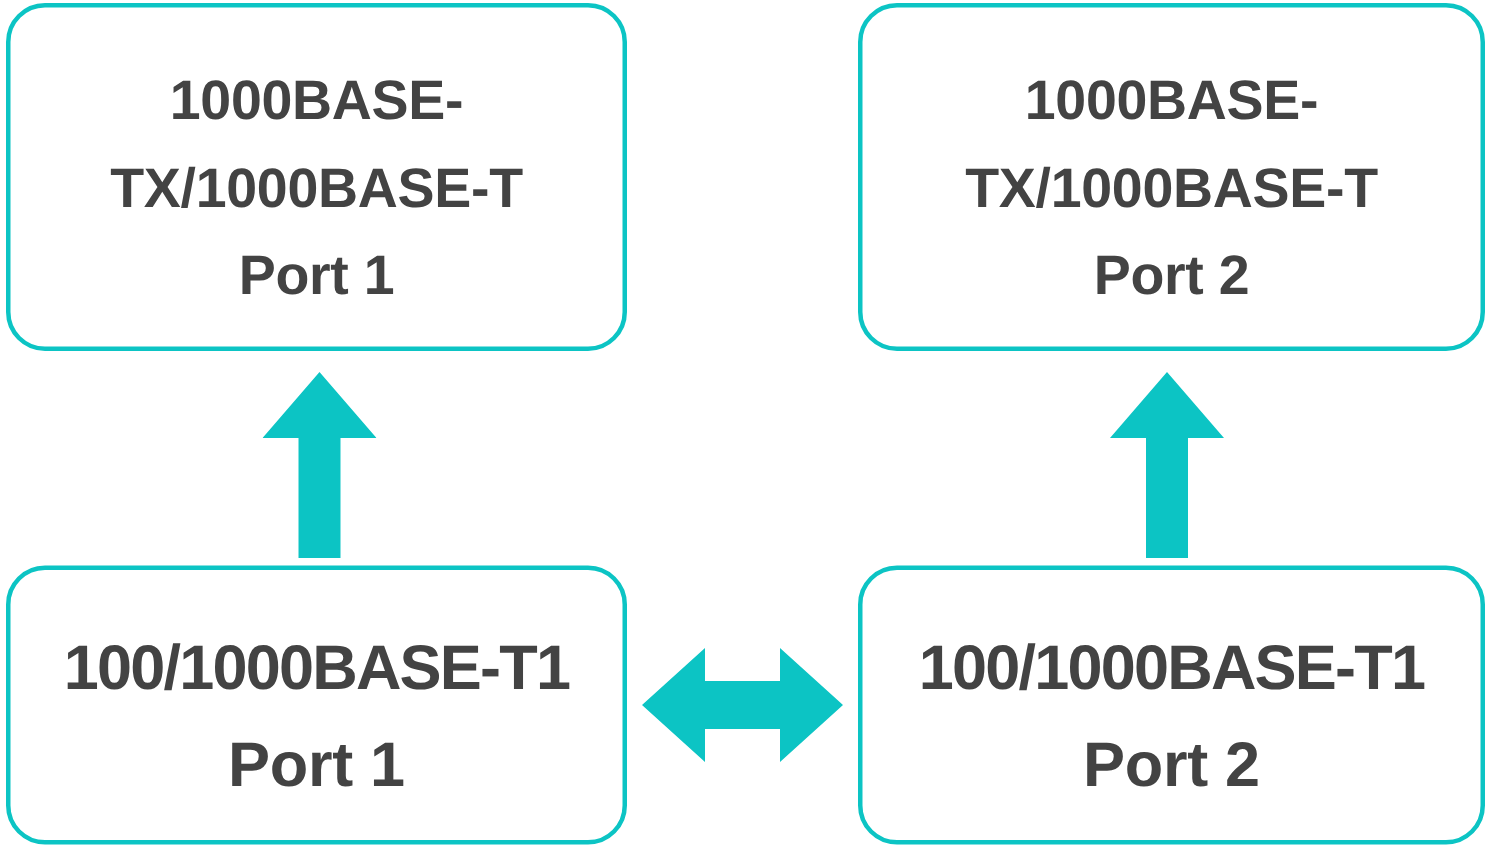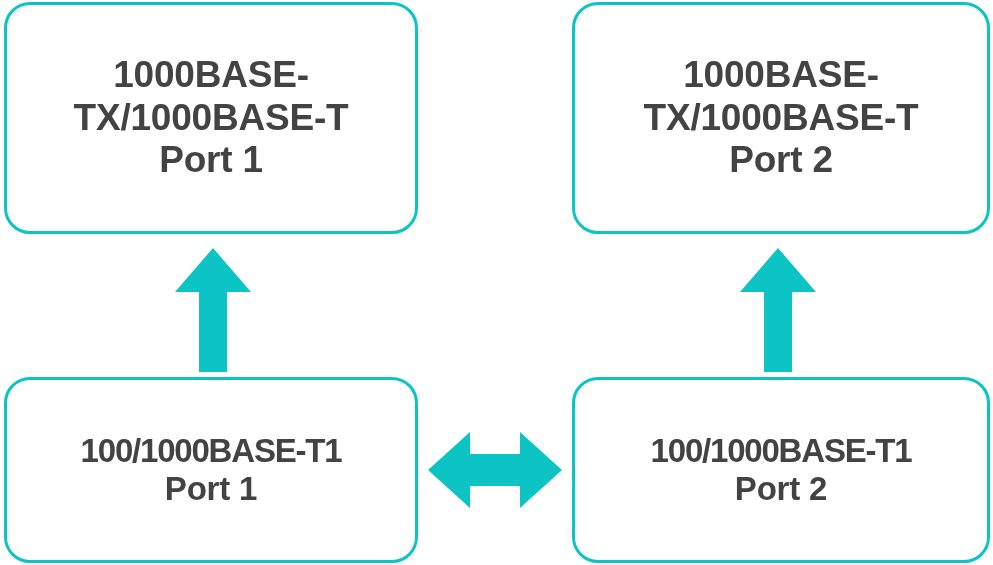--- a/index.html
+++ b/index.html
@@ -31,20 +31,21 @@
     text-align: center;
     color: #434343;
     font-weight: bold;
     line-height: 1.16;
     letter-spacing: -0.2px;
   }
 
   .node-line {
     display: block;
     white-space: nowrap;
+    margin-top: 16px;
   }
 
   
   #box-top-left {
     left: 4px;
     top: 2px;
     width: 414px;
     height: 232px;
   }
   #box-top-right {
@@ -66,21 +67,21 @@
     height: 186px;
   }
   #box-bottom-right {
     left: 572px;
     top: 377px;
     width: 418px;
     height: 186px;
   }
   #box-bottom-left .node-line,
   #box-bottom-right .node-line {
-    font-size: 33px;
+    font-size: 42px;
   }
   #box-bottom-left .line-main,
   #box-bottom-right .line-main {
     letter-spacing: -1.2px;
   }
 
   
   .arrow-up {
     position: absolute;
     width: 76px;

